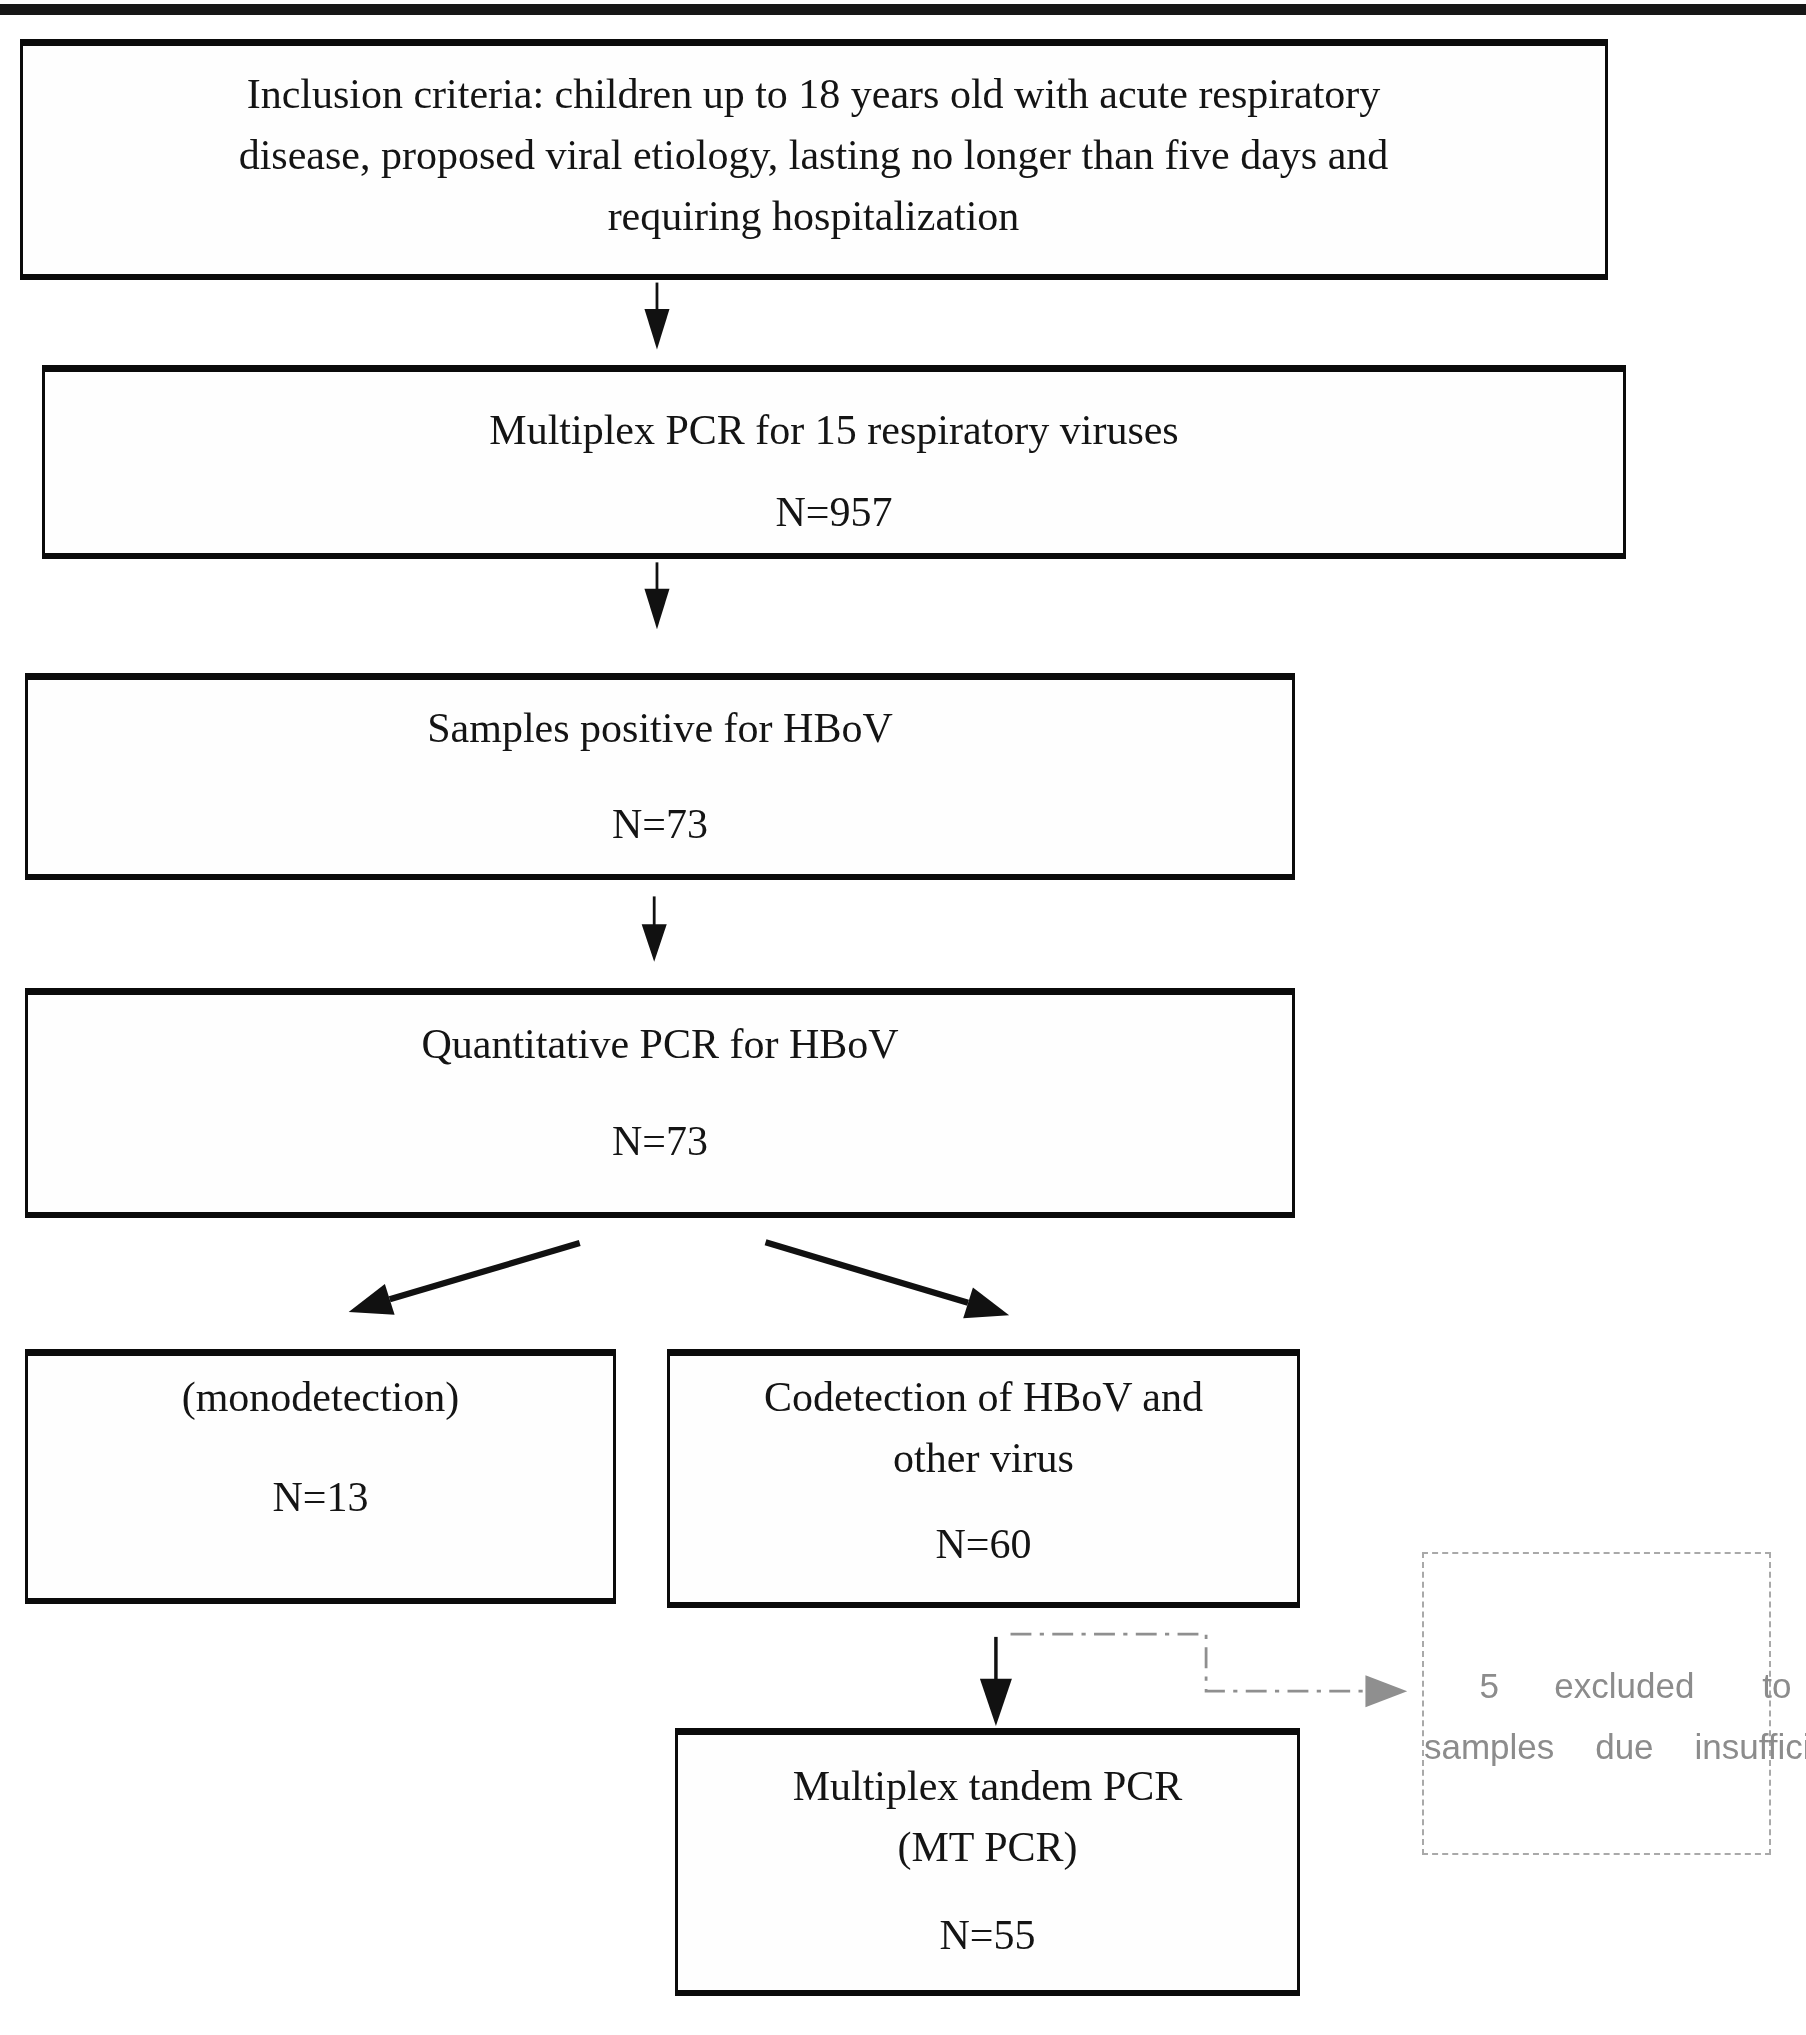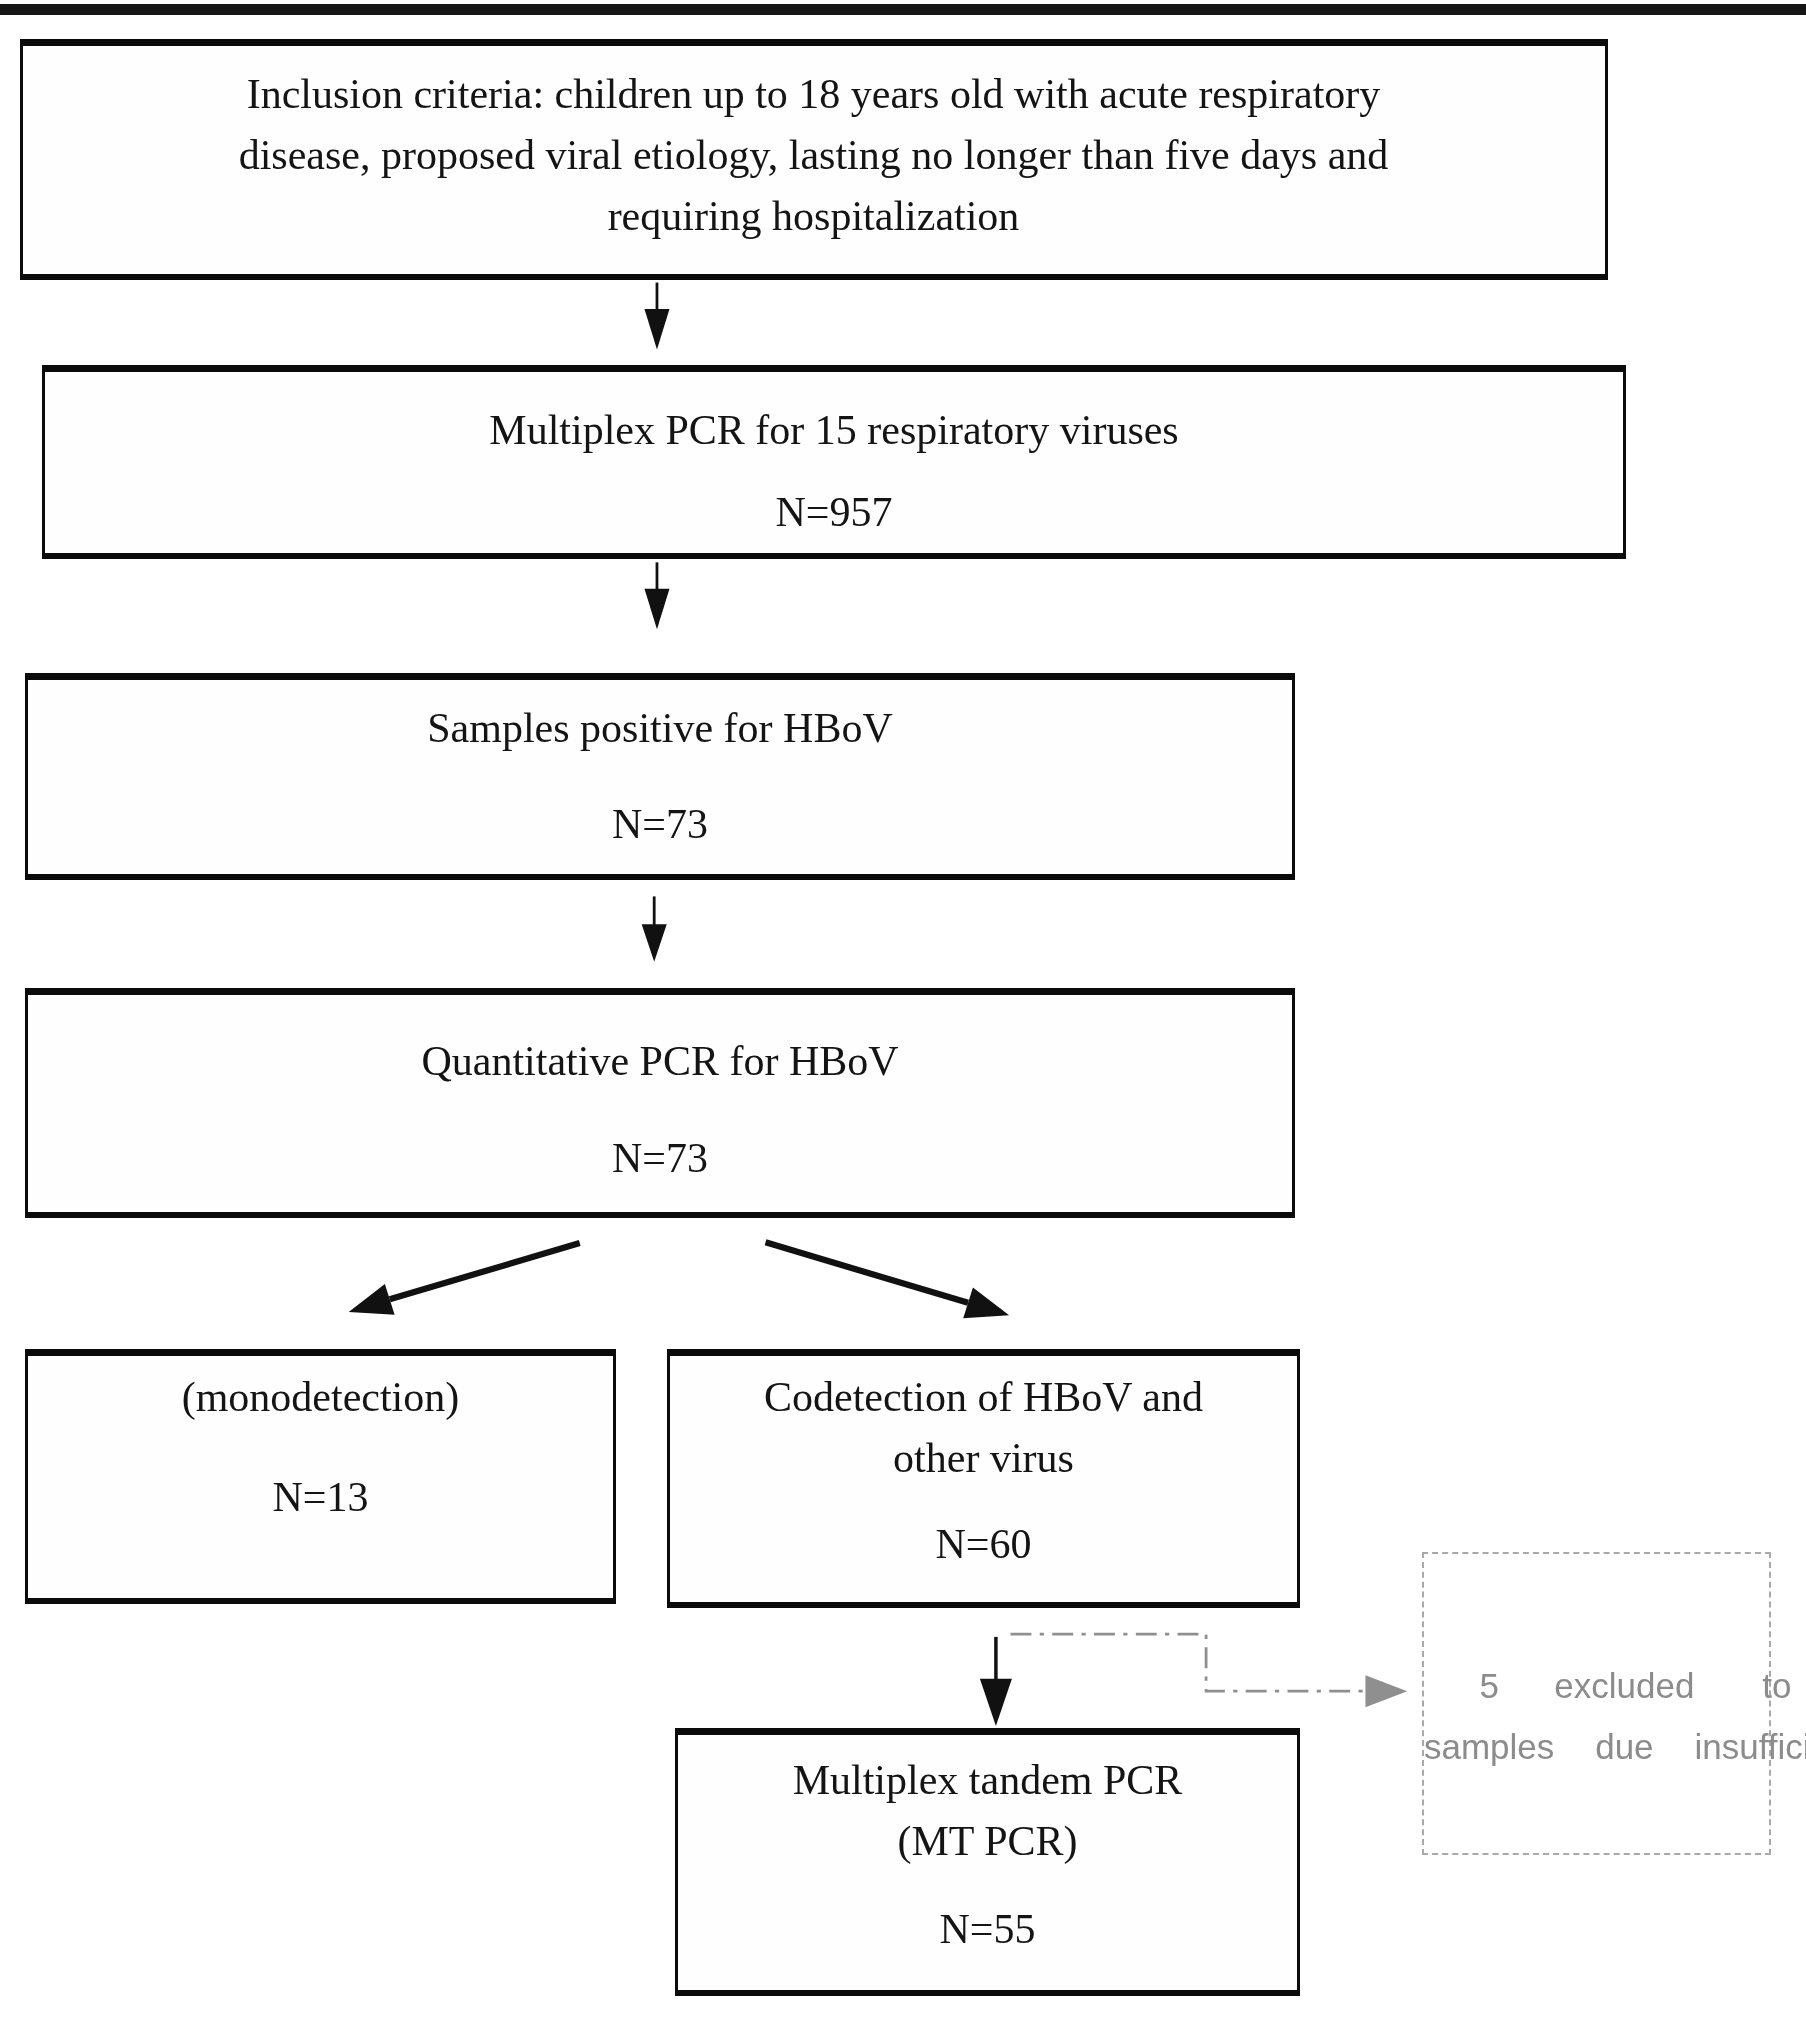--- a/index.html
+++ b/index.html
@@ -22,27 +22,27 @@
     border:2.1px dashed var(--note-border);
     display:flex;flex-direction:row;align-items:center;text-align:center;
     font-family:"Liberation Sans","DejaVu Sans",sans-serif;
     font-size:35px;line-height:61px;color:var(--note-text);
   }
   #b1{left:19.5px;top:39px;width:1588px;height:241px;padding-top:18px;}
   #b2{left:42px;top:365px;width:1584px;height:194px;padding-top:28px;}
   #b2 .nline{margin-top:21px;}
   #b3{left:25px;top:673px;width:1270px;height:207px;padding-top:18px;}
   #b3 .nline{margin-top:35px;}
-  #b4{left:25px;top:988px;width:1270px;height:230px;padding-top:36px;}
+  #b4{left:25px;top:988px;width:1270px;height:230px;padding-top:19px;}
   #b4 .nline{margin-top:36px;}
   #b5{left:25px;top:1349px;width:591px;height:255px;padding-top:11px;}
   #b5 .nline{margin-top:39px;}
   #b6{left:667px;top:1349px;width:633px;height:259px;padding-top:11px;}
   #b6 .nline{margin-top:25px;}
-  #b7{left:675px;top:1728px;width:625px;height:268px;padding-top:15px;}
+  #b7{left:675px;top:1728px;width:625px;height:268px;padding-top:21px;}
   #b7 .nline{margin-top:26.5px;}
   #note{left:1422px;top:1552px;width:349px;height:303px;padding-top:24px;}
   .overlay{position:absolute;left:0;top:0;width:1806px;height:2035px;pointer-events:none;}
   .overlay .black-line{stroke:var(--arrow);}
   .overlay .black-head{fill:var(--arrow);}
   .overlay .gray-line{stroke:var(--connector);}
   .overlay .gray-head{fill:var(--connector);}
 </style>
 </head>
 <body>

